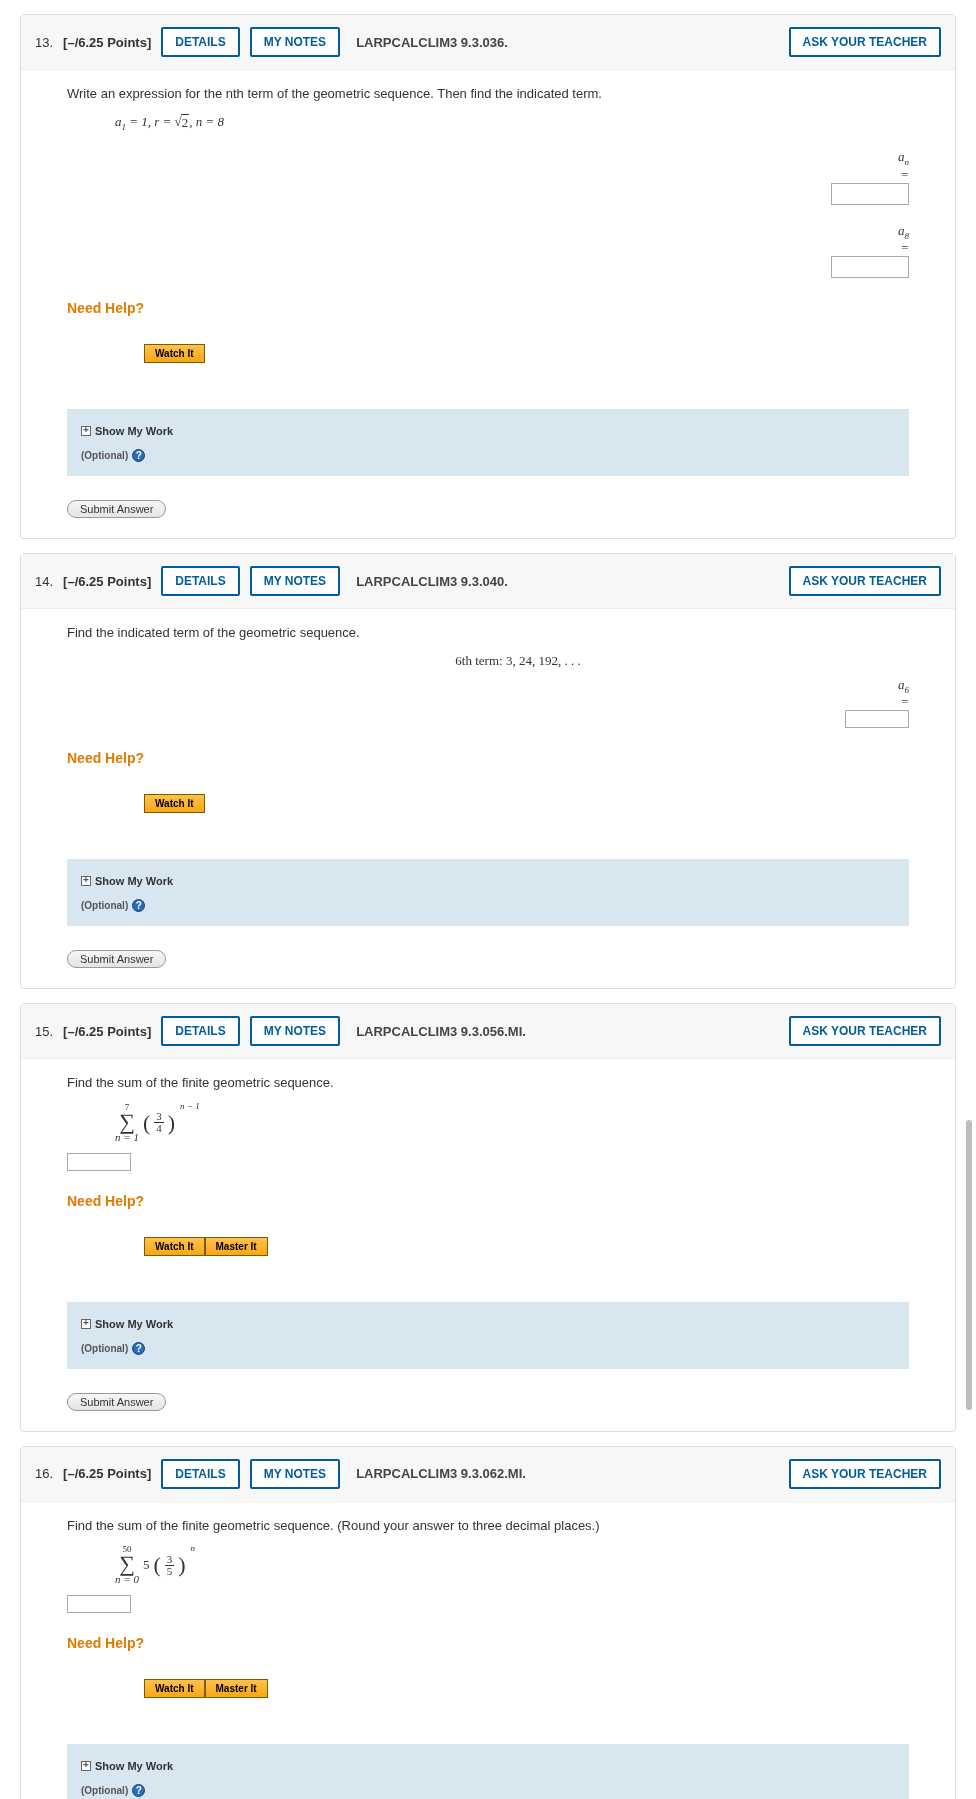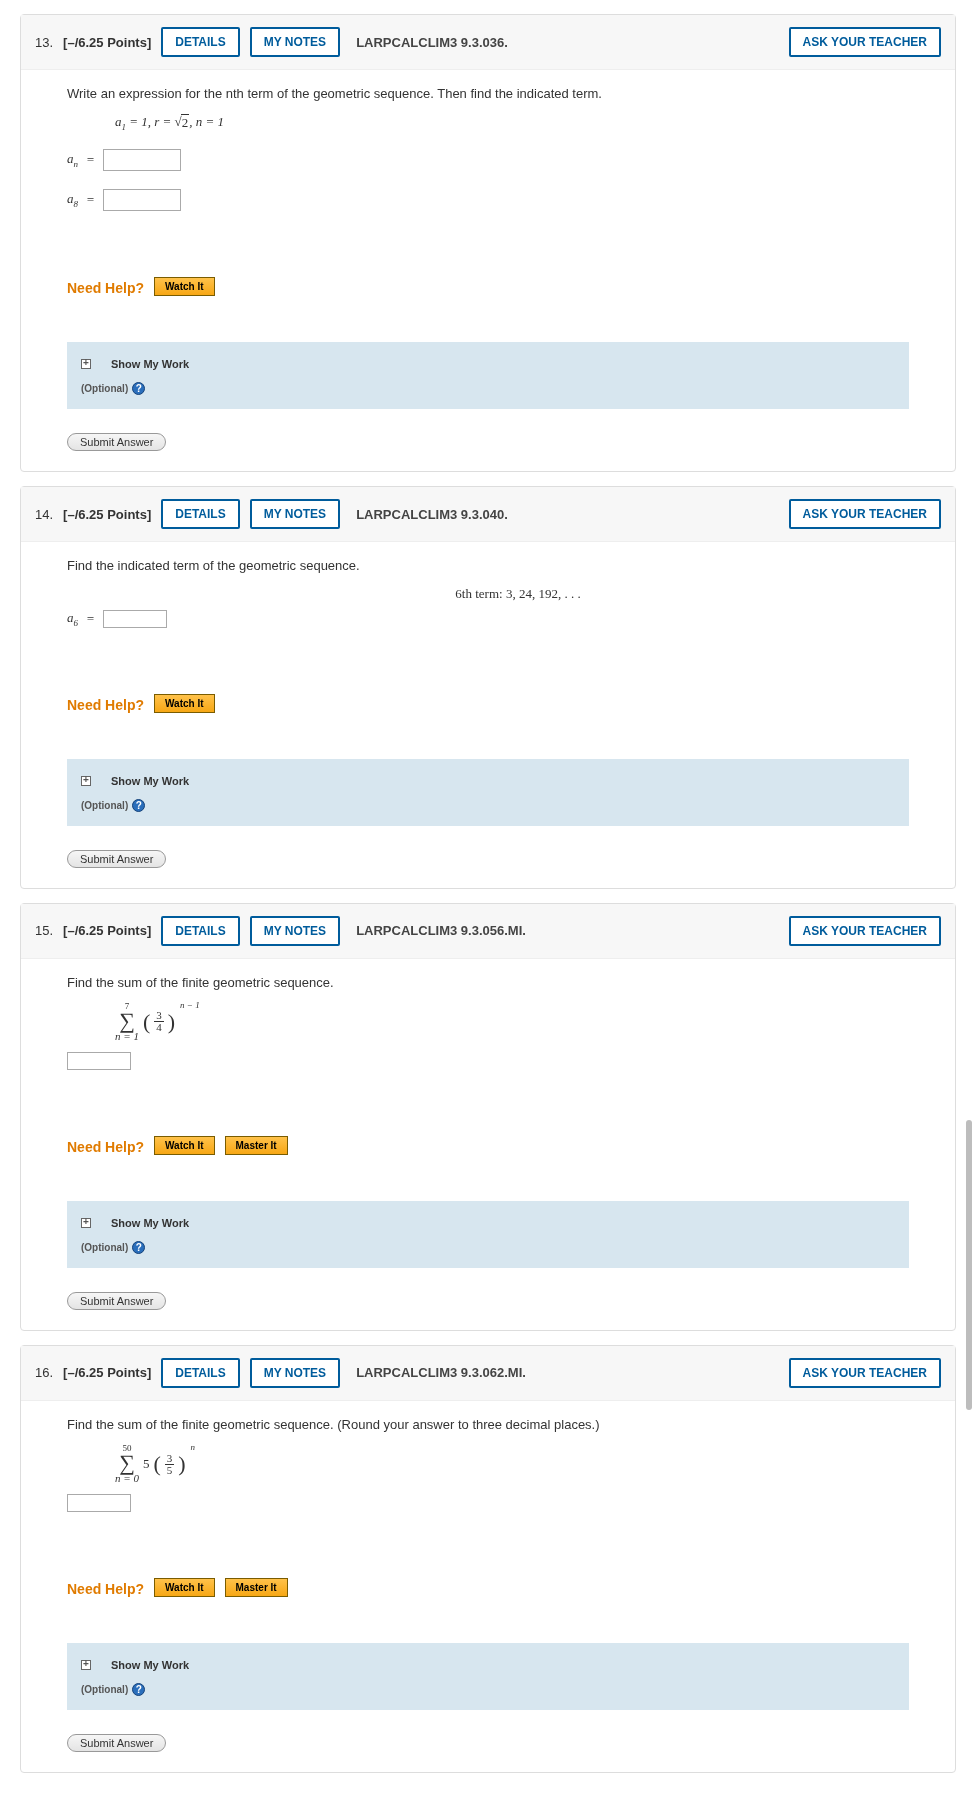--- a/index.html
+++ b/index.html
@@ -34,49 +34,49 @@
     font-size: 12px;
     padding: 6px 12px;
     border-radius: 2px;
     cursor: pointer;
   }
   .q-ref { font-weight: 700; color: #444; margin-left: 6px; }
   .spacer { flex: 1; }
   .q-body { padding: 14px 46px 20px 46px; }
   .prompt { color: #333; margin-bottom: 10px; line-height: 1.5; font-size: 13px; }
   .math-line { margin-left: 48px; font-style: italic; font-family: Georgia, serif; font-size: 13px; }
-  .answer-row { display: flex; align-items: center; gap: 8px; margin-top: 18px; font-style: italic; font-family: Georgia, serif; }
+  .answer-row { display: flex; align-items: flex-end; gap: 0; margin-top: 18px; font-style: italic; font-family: Georgia, serif; flex-direction: column; }
   .sub { font-size: 9px; vertical-align: sub; }
   .ans-input {
     width: 78px; height: 22px;
     border: 1px solid #aaa;
     background: #fff;
   }
   .ans-input-sm { width: 64px; height: 18px; border:1px solid #aaa; }
   .need-help {
     margin-top: 22px;
-    display: flex; align-items: flex-end; gap: 10px;
+    display: flex; align-items: flex-start; 
   }
   .need-help-label { color: #e07b00; font-weight: 700; font-size: 14px; }
   .orange-btn {
     background: linear-gradient(#ffc24a, #f7a715);
     border: 1px solid #7a5c00;
     font-size: 10px;
     font-weight: 700;
     padding: 3px 10px;
     cursor: pointer;
     color: #000;
     margin-top: 44px;
   }
   .show-work {
     margin-top: 46px;
     background: #d7e6ef;
     padding: 16px 14px 14px 14px;
   }
-  .show-work .sw-title { font-weight: 700; font-size: 11px; color: #333; display:flex; align-items:center; gap:20px;}
+  .show-work .sw-title { font-weight: 700; font-size: 11px; color: #333; display:flex; align-items:center; gap:4px;}
   .sw-icon { width:10px; height:10px; border:1px solid #666; display:inline-block; position:relative; background:#fff;}
   .sw-icon::before { content:"+"; position:absolute; top:-3px; left:1px; font-size:10px; color:#555;}
   .optional { font-size: 10px; font-weight:700; color:#555; margin-top:12px; display:flex; align-items:center; gap:4px;}
   .info-icon {
     width:13px; height:13px; border-radius:50%;
     background:#2a6ebb; color:#fff; font-size:10px; font-weight:700;
     display:inline-flex; align-items:center; justify-content:center;
     border:1px solid #14427a;
   }
   .submit-row { margin-top: 24px; }
@@ -126,21 +126,21 @@
       <button class="btn-outline">ASK YOUR TEACHER</button>
     </div>
     <div class="q-body">
       <div class="prompt">
         <span>Write an expression for the nth term of the geometric sequence. Then find the indicated term.</span>
       </div>
       <div class="math-line">
         <span>a</span><span class="sub">1</span><span> = 1, r = </span><span class="sqrt">
             <span class="sqrt-sym"></span>
             <span class="sqrt-line">2</span>
-          </span><span>, n = 1</span>
+          </span><span>, n = 8</span>
       </div>
       <div class="answer-row">
         <span><span>a</span><span class="sub">n</span></span>
         <span>=</span>
         <input class="ans-input" style="">
       </div>
       <div class="answer-row">
         <span><span>a</span><span class="sub">8</span></span>
         <span>=</span>
         <input class="ans-input" style="">

